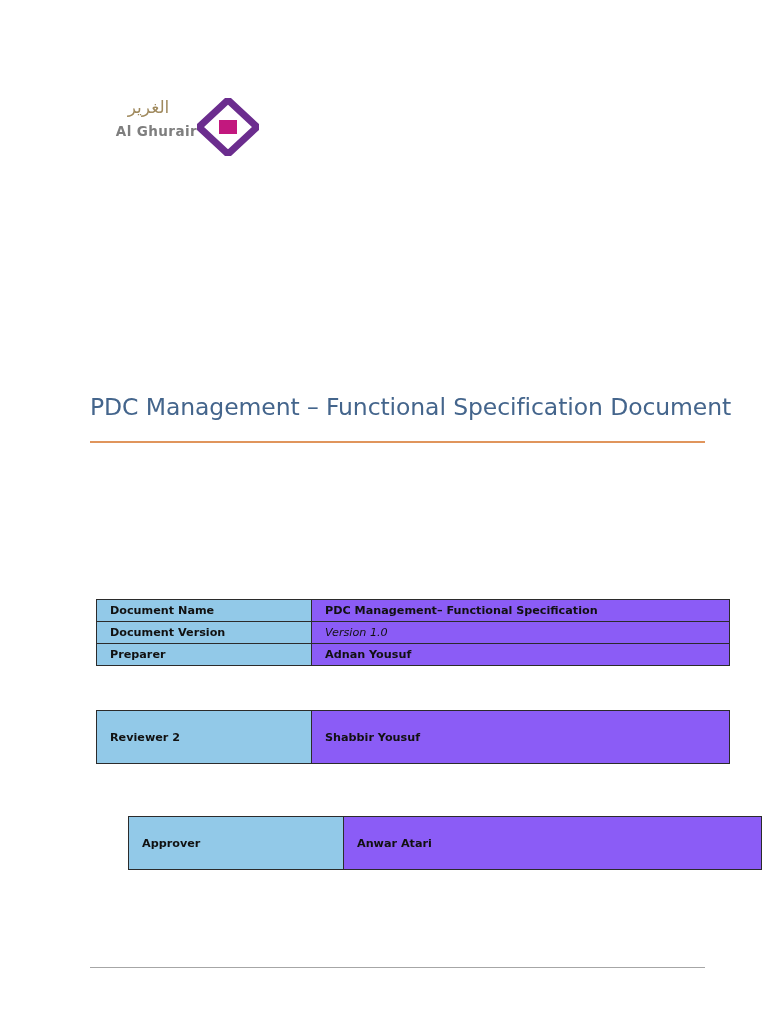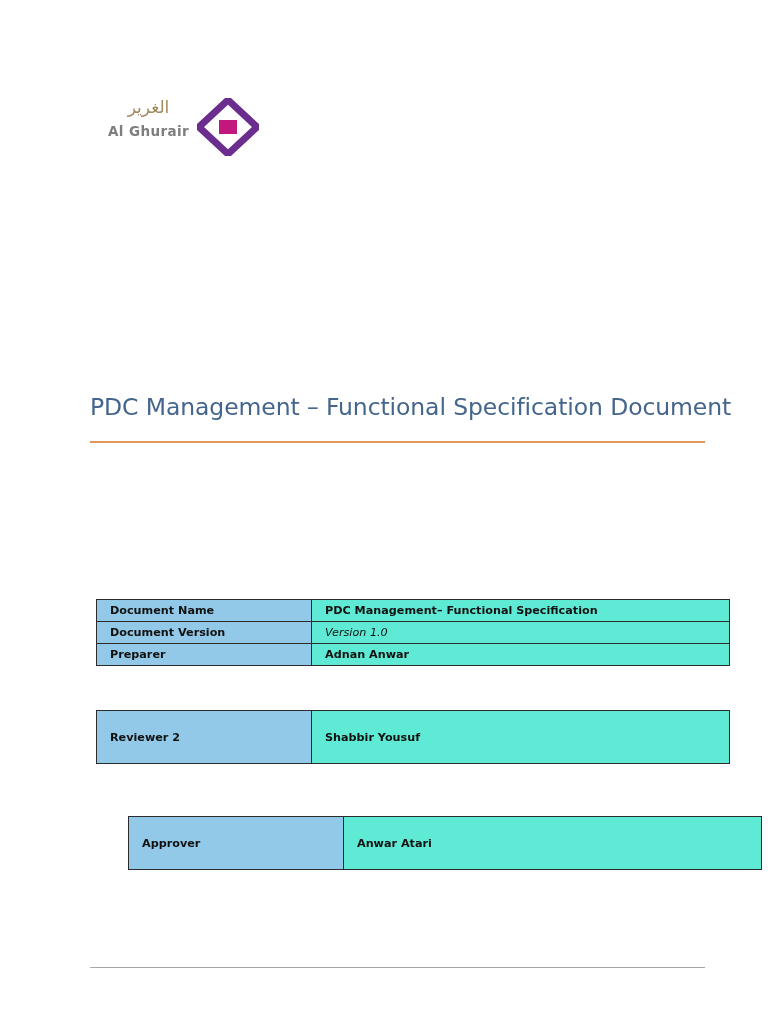--- a/index.html
+++ b/index.html
@@ -49,20 +49,21 @@
   }
   .logo-latin {
     font-family: "DejaVu Sans", sans-serif;
     font-size: 13.5px;
     line-height: 16px;
     color: #7E7E7E;
     font-weight: bold;
     letter-spacing: 0.4px;
     white-space: nowrap;
     margin-top: 1px;
+    text-align: right;
   }
   .logo-diamond {
     position: absolute;
     left: 97px;
     top: 6px;
     width: 62px;
     height: 58px;
   }
 
   
@@ -101,21 +102,21 @@
     vertical-align: middle;
     font-size: 11.2px;
     color: #111111;
   }
   .lbl-cell {
     background: #92C9E8;
     font-weight: bold;
     width: 188px;
   }
   .val-cell {
-    background: #5eead4;
+    background: #8b5cf6;
     font-weight: bold;
     width: 391px;
   }
   .val-italic {
     font-style: italic;
     font-weight: normal;
   }
 
   #table-doc-info {
     left: 96px;
@@ -171,21 +172,21 @@
       <tr>
         <td class="lbl-cell">Document Name</td>
         <td class="val-cell">PDC Management– Functional Specification</td>
       </tr>
       <tr>
         <td class="lbl-cell">Document Version</td>
         <td class="val-cell val-italic">Version 1.0</td>
       </tr>
       <tr>
         <td class="lbl-cell">Preparer</td>
-        <td class="val-cell">Adnan Anwar</td>
+        <td class="val-cell">Adnan Yousuf</td>
       </tr>
     </tbody>
   </table>
 
   <table class="tbl" id="table-reviewers">
     <tbody>
       <tr>
         <td class="lbl-cell">Reviewer 2</td>
         <td class="val-cell">Shabbir Yousuf</td>
       </tr>

